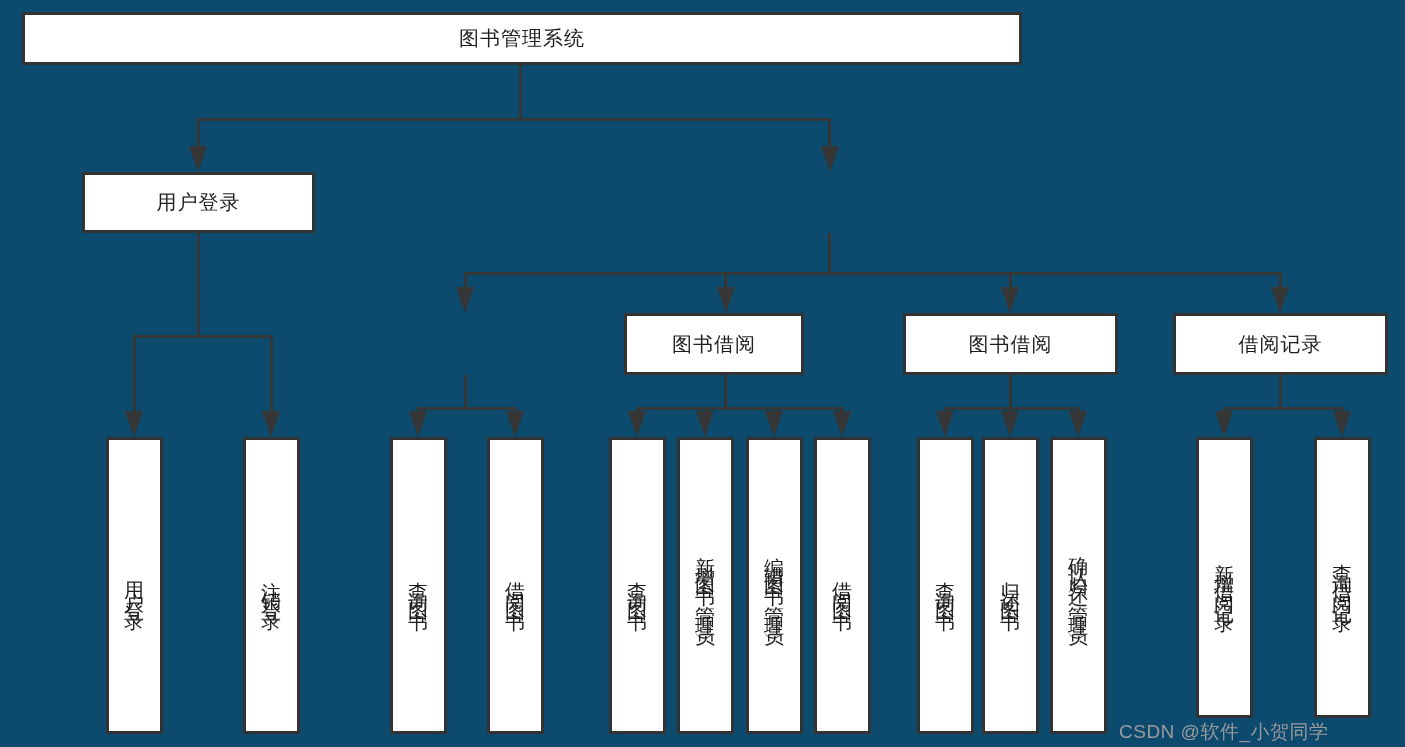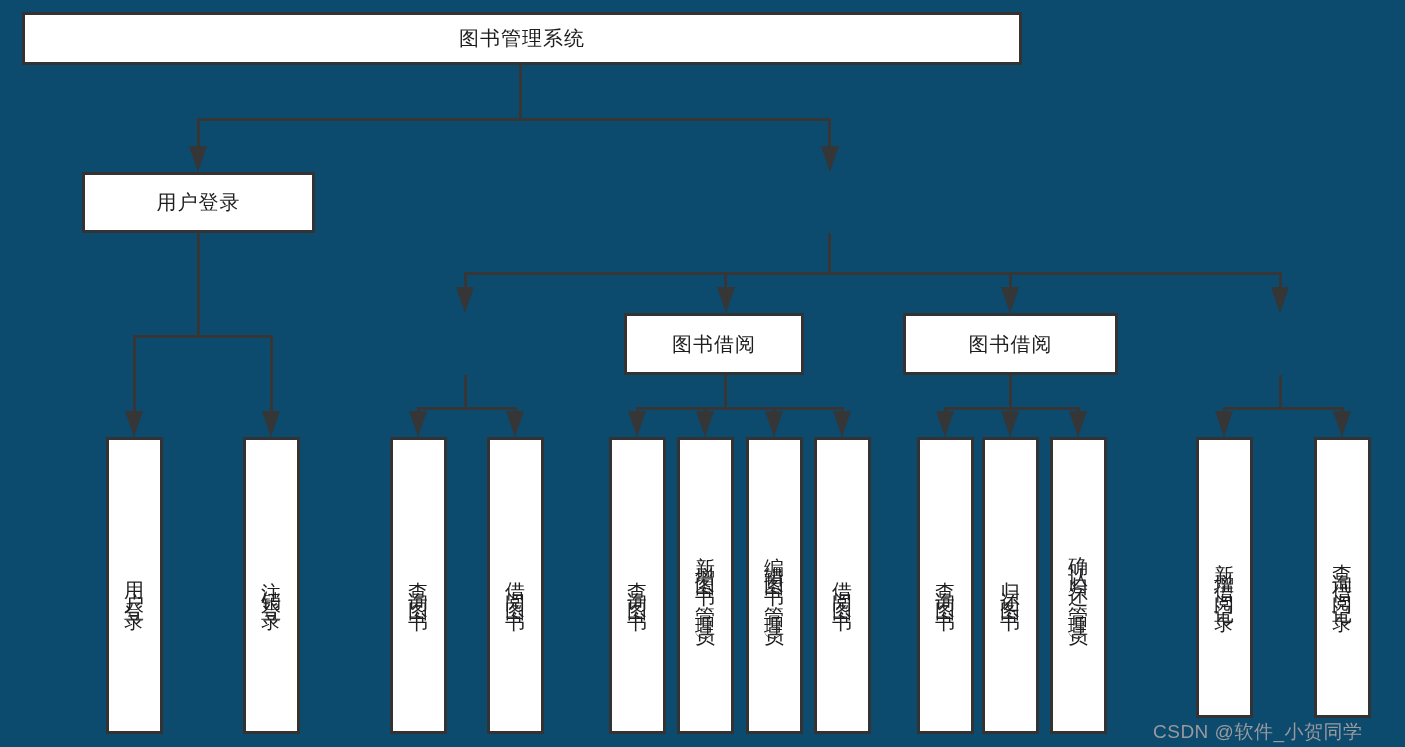--- a/index.html
+++ b/index.html
@@ -43,41 +43,43 @@
   }
   .watermark {
     position: absolute;
     left: 1119px;
     top: 719px;
     font-size: 19px;
     color: #9a9a9e;
     letter-spacing: 0.5px;
     z-index: 5;
     white-space: nowrap;
-    margin-left: 34px;
   }
 </style>
 </head>
 <body>
 
 <div class="stage">
 
   <div class="node" style="left:22px;top:12px;width:1000px;height:53px">
     <span>图书管理系统</span>
   </div>
 
   <div class="node" style="left:82px;top:172px;width:233px;height:61px">
     <span>用户登录</span>
   </div>
 
   <div class="node" style="left:624px;top:313px;width:180px;height:62px">
     <span>图书借阅</span>
   </div>
   <div class="node" style="left:903px;top:313px;width:215px;height:62px">
     <span>图书借阅</span>
+  </div>
+  <div class="node" style="left:1173px;top:313px;width:215px;height:62px">
+    <span>借阅记录</span>
   </div>
 
   <div class="node node-v" style="left:106px;top:437px;width:57px;height:297px">
     <span>用户登录</span>
   </div>
   <div class="node node-v" style="left:243px;top:437px;width:57px;height:297px">
     <span>注销登录</span>
   </div>
   <div class="node node-v" style="left:390px;top:437px;width:57px;height:297px">
     <span>查询图书</span>

